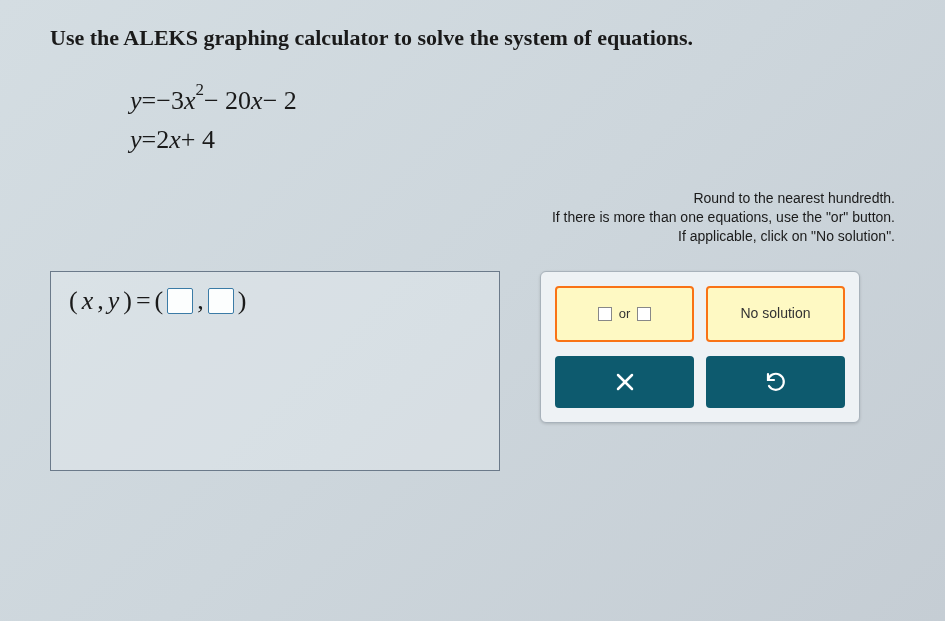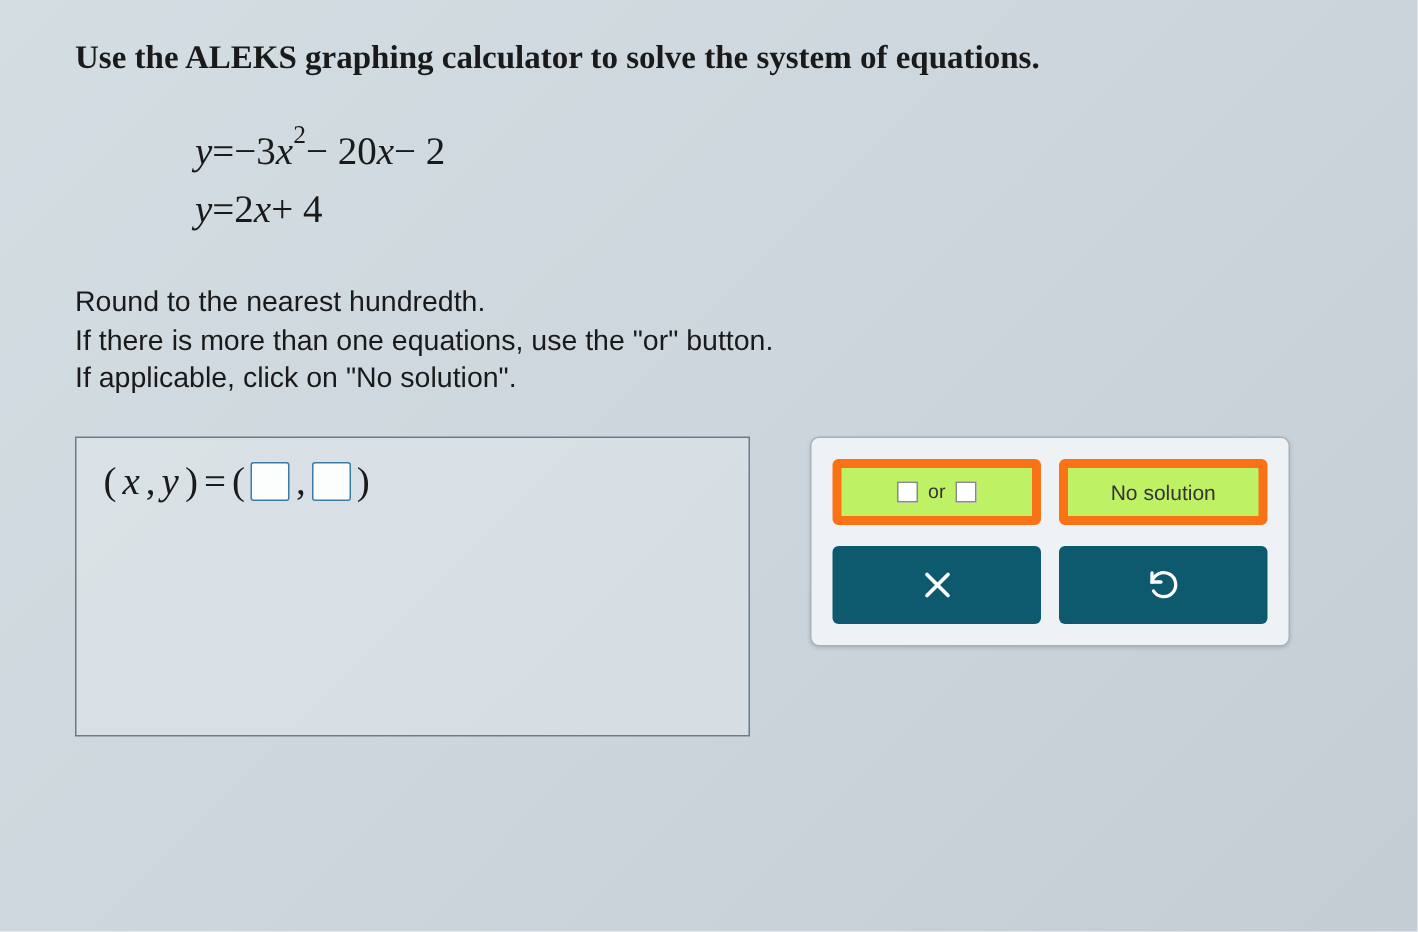--- a/index.html
+++ b/index.html
@@ -29,23 +29,24 @@
     }
     .eq-line { display: flex; align-items: flex-start; }
     .sup {
       font-size: 17px;
       vertical-align: super;
       position: relative;
       top: -4px;
       font-style: normal;
     }
     .sub-instructions {
-      font-size: 19px;
+      font-size: 14px;
       margin-bottom: 25px;
       line-height: 1.35;
+      text-align: right;
     }
     .bottom-area {
       display: flex;
       gap: 40px;
       align-items: flex-start;
       margin-top: 10px;
     }
     .answer-box {
       width: 450px;
       height: 200px;
@@ -78,24 +79,24 @@
       padding: 14px;
       box-shadow: 0 1px 3px rgba(0,0,0,0.15);
     }
     .tools-row {
       display: flex;
       gap: 12px;
       margin-bottom: 14px;
     }
     .tool-btn {
       flex: 1;
-      height: 44px;
-      border: 6px solid #f97316;
+      height: 56px;
+      border: 2px solid #f97316;
       border-radius: 4px;
-      background: #bef264;
+      background: #fef9c3;
       display: flex;
       align-items: center;
       justify-content: center;
       font-size: 15px;
       color: #333;
       cursor: pointer;
       gap: 4px;
     }
     .mini-box {
       display: inline-block;

